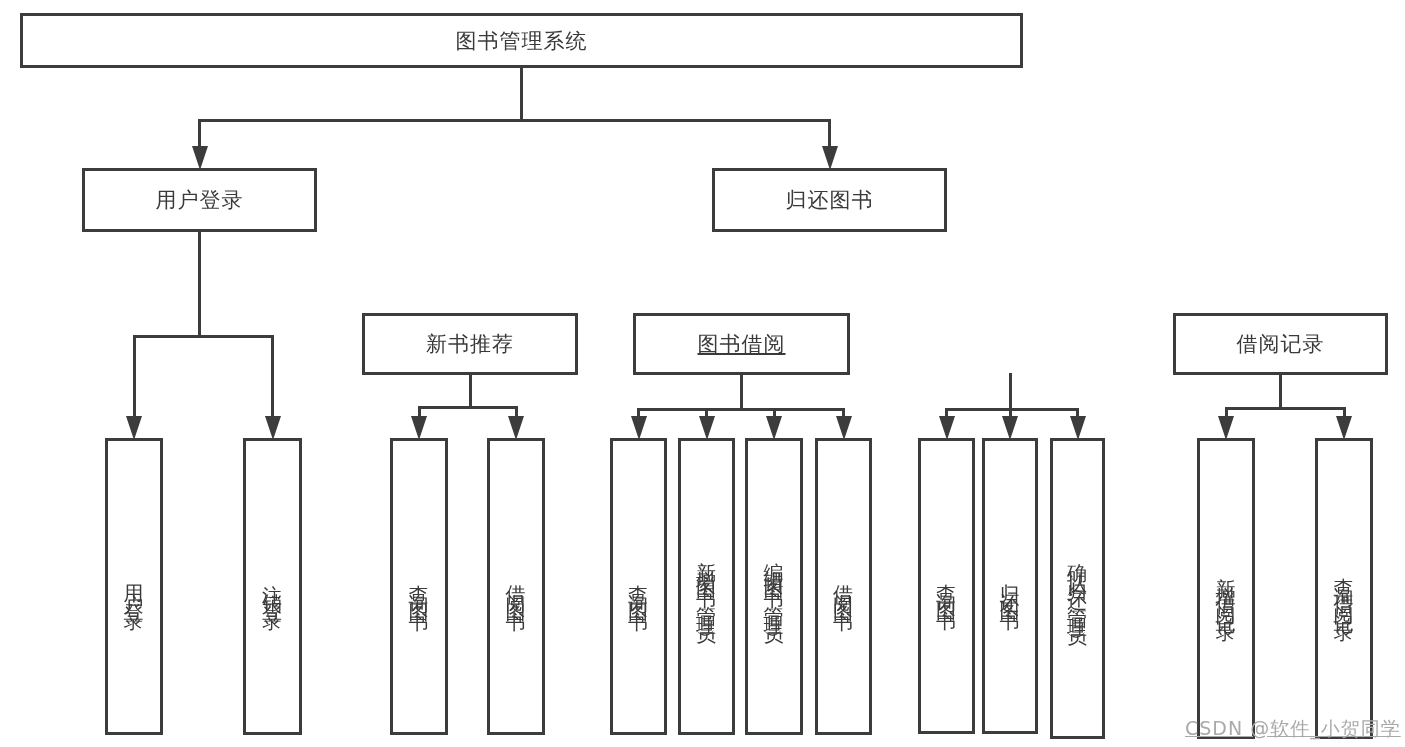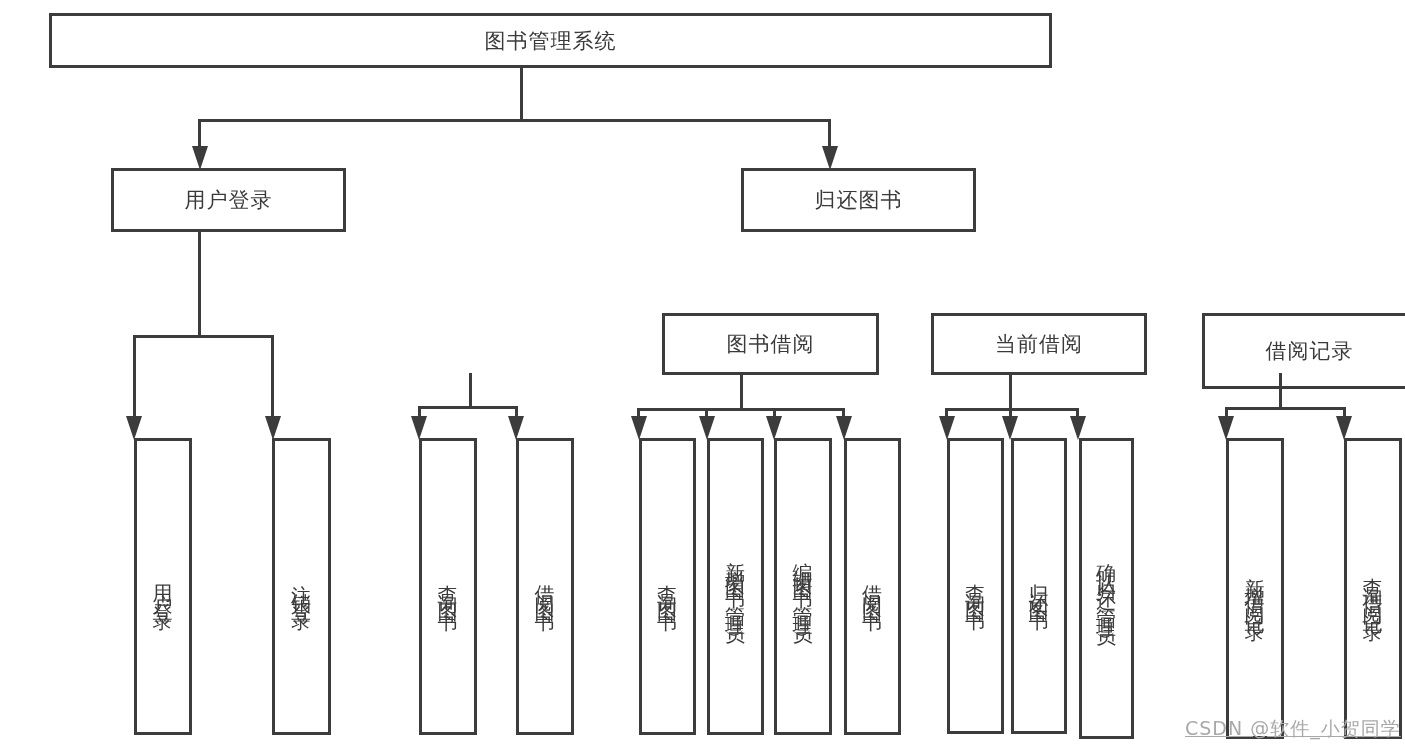--- a/index.html
+++ b/index.html
@@ -9,21 +9,21 @@
     background:var(--bg,#fff);
     font-family:"DejaVu Sans",sans-serif;
     color:var(--text,#3a3a3a);
     overflow:hidden;
   }
   .node{
     position:absolute;
     box-sizing:border-box;
     background:var(--boxbg,#fff);
     border:3px solid var(--line,#3c3c3c);
-    display:flex;align-items:center;justify-content:center;margin-left:29px;
+    display:flex;align-items:center;justify-content:center;
   }
   .node.h span{
     font-size:21px;
     letter-spacing:1px;
     white-space:nowrap;
   }
   .node.v span{
     writing-mode:vertical-rl;
     text-orientation:mixed;
     font-size:20px;
@@ -55,27 +55,27 @@
   <div class="watermark">CSDN @软件_小贺同学</div>
 <div class="node h" style="left: 20px; top: 13px; width: 1003px; height: 55px;">
       <span>图书管理系统</span>
     </div>
     <div class="node h" style="left: 82px; top: 168px; width: 235px; height: 64px;">
       <span>用户登录</span>
     </div>
     <div class="node h" style="left: 712px; top: 168px; width: 235px; height: 64px;">
       <span>归还图书</span>
     </div>
-    <div class="node h" style="left: 633px; top: 313px; width: 217px; height: 62px;">
+    <div class="node h" style="left: 362px; top: 313px; width: 216px; height: 62px;">
+      <span>新书推荐</span>
+    </div>
+    <div class="node h" style="left: 633px; top: 313px; width: 217px; height: 62px; text-decoration: underline;">
       <span>图书借阅</span>
     </div>
-    <div class="node h" style="left: 902px; top: 313px; width: 216px; height: 62px;">
-      <span>当前借阅</span>
-    </div>
-    <div class="node h" style="left: 1173px; top: 313px; width: 215px; height: 76px;">
+    <div class="node h" style="left: 1173px; top: 313px; width: 215px; height: 62px;">
       <span>借阅记录</span>
     </div>
     <div class="node v" style="left: 105px; top: 438px; width: 58px; height: 297px;">
       <span>用户登录</span>
     </div>
     <div class="node v" style="left: 243px; top: 438px; width: 59px; height: 297px;">
       <span>注销登录</span>
     </div>
     <div class="node v" style="left: 390px; top: 438px; width: 58px; height: 297px;">
       <span>查询图书</span>

